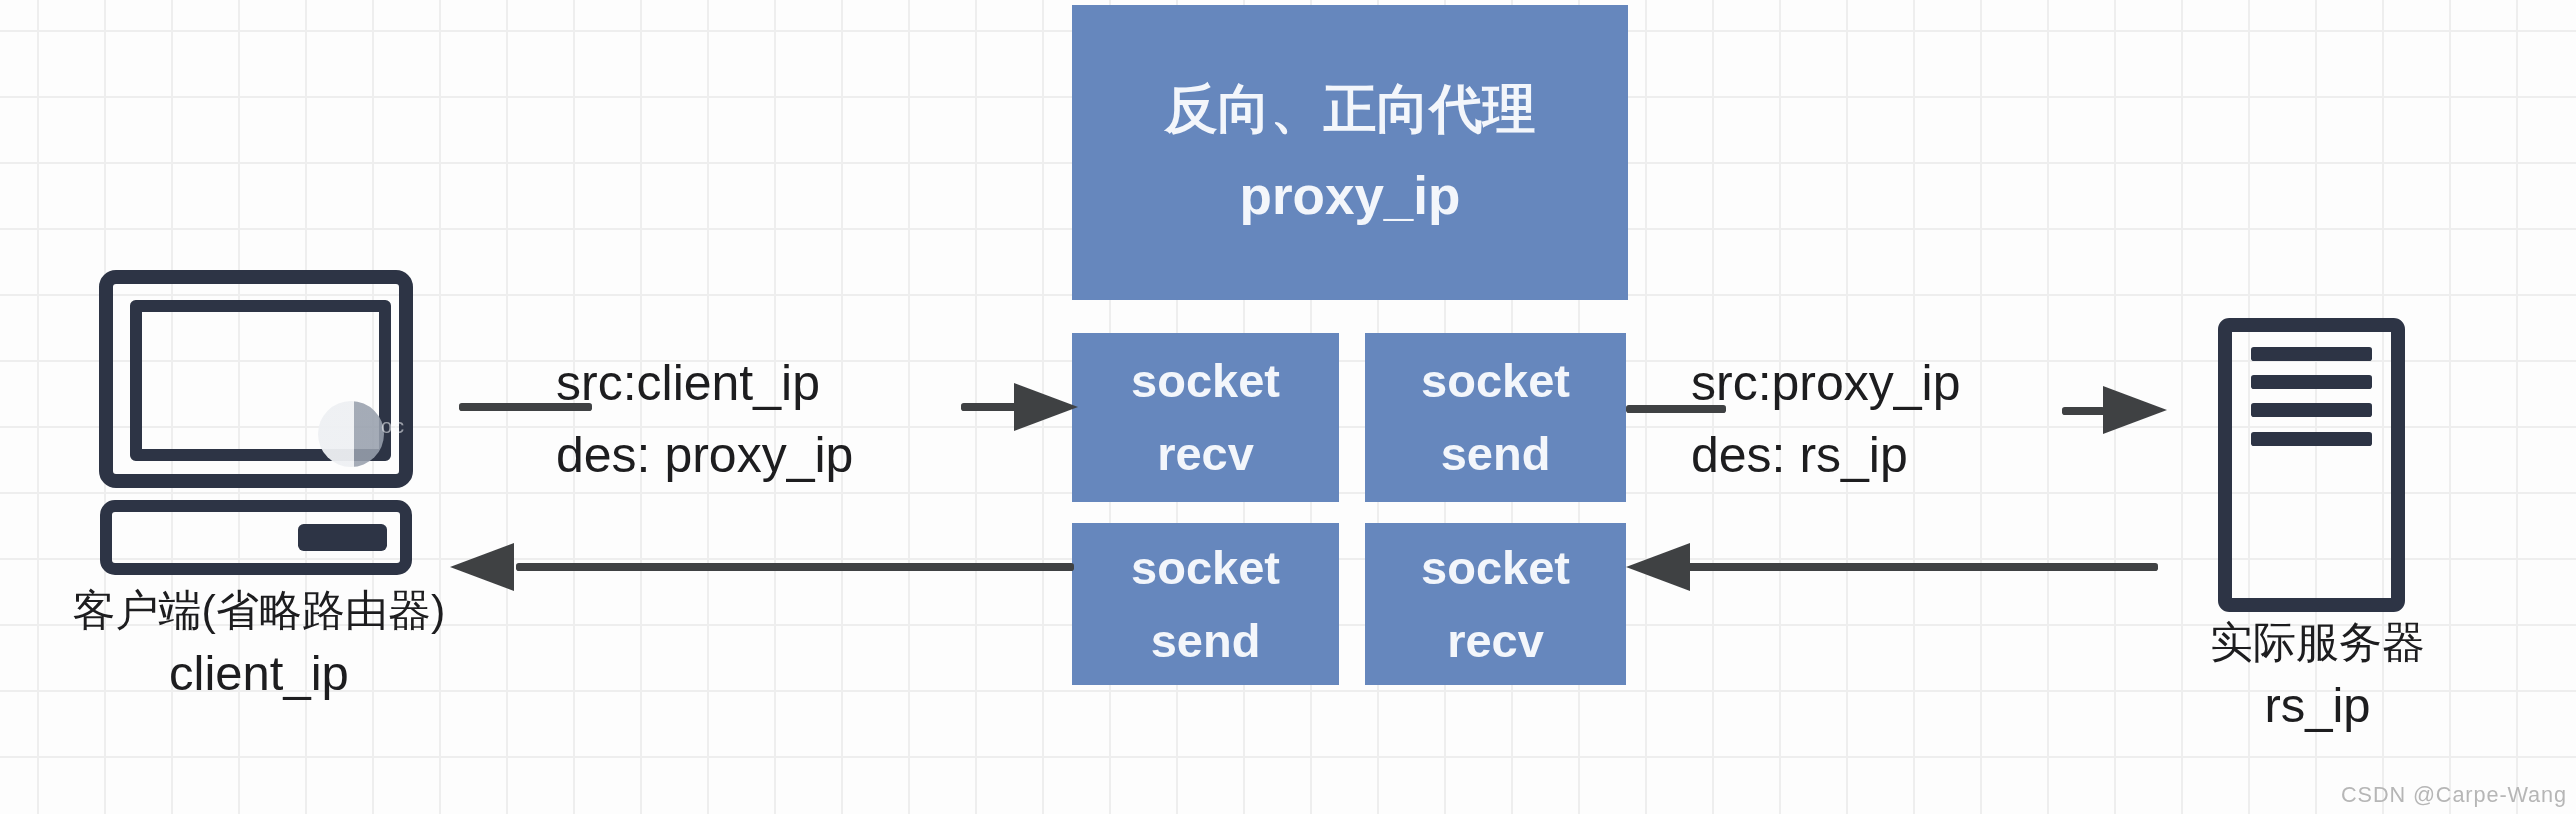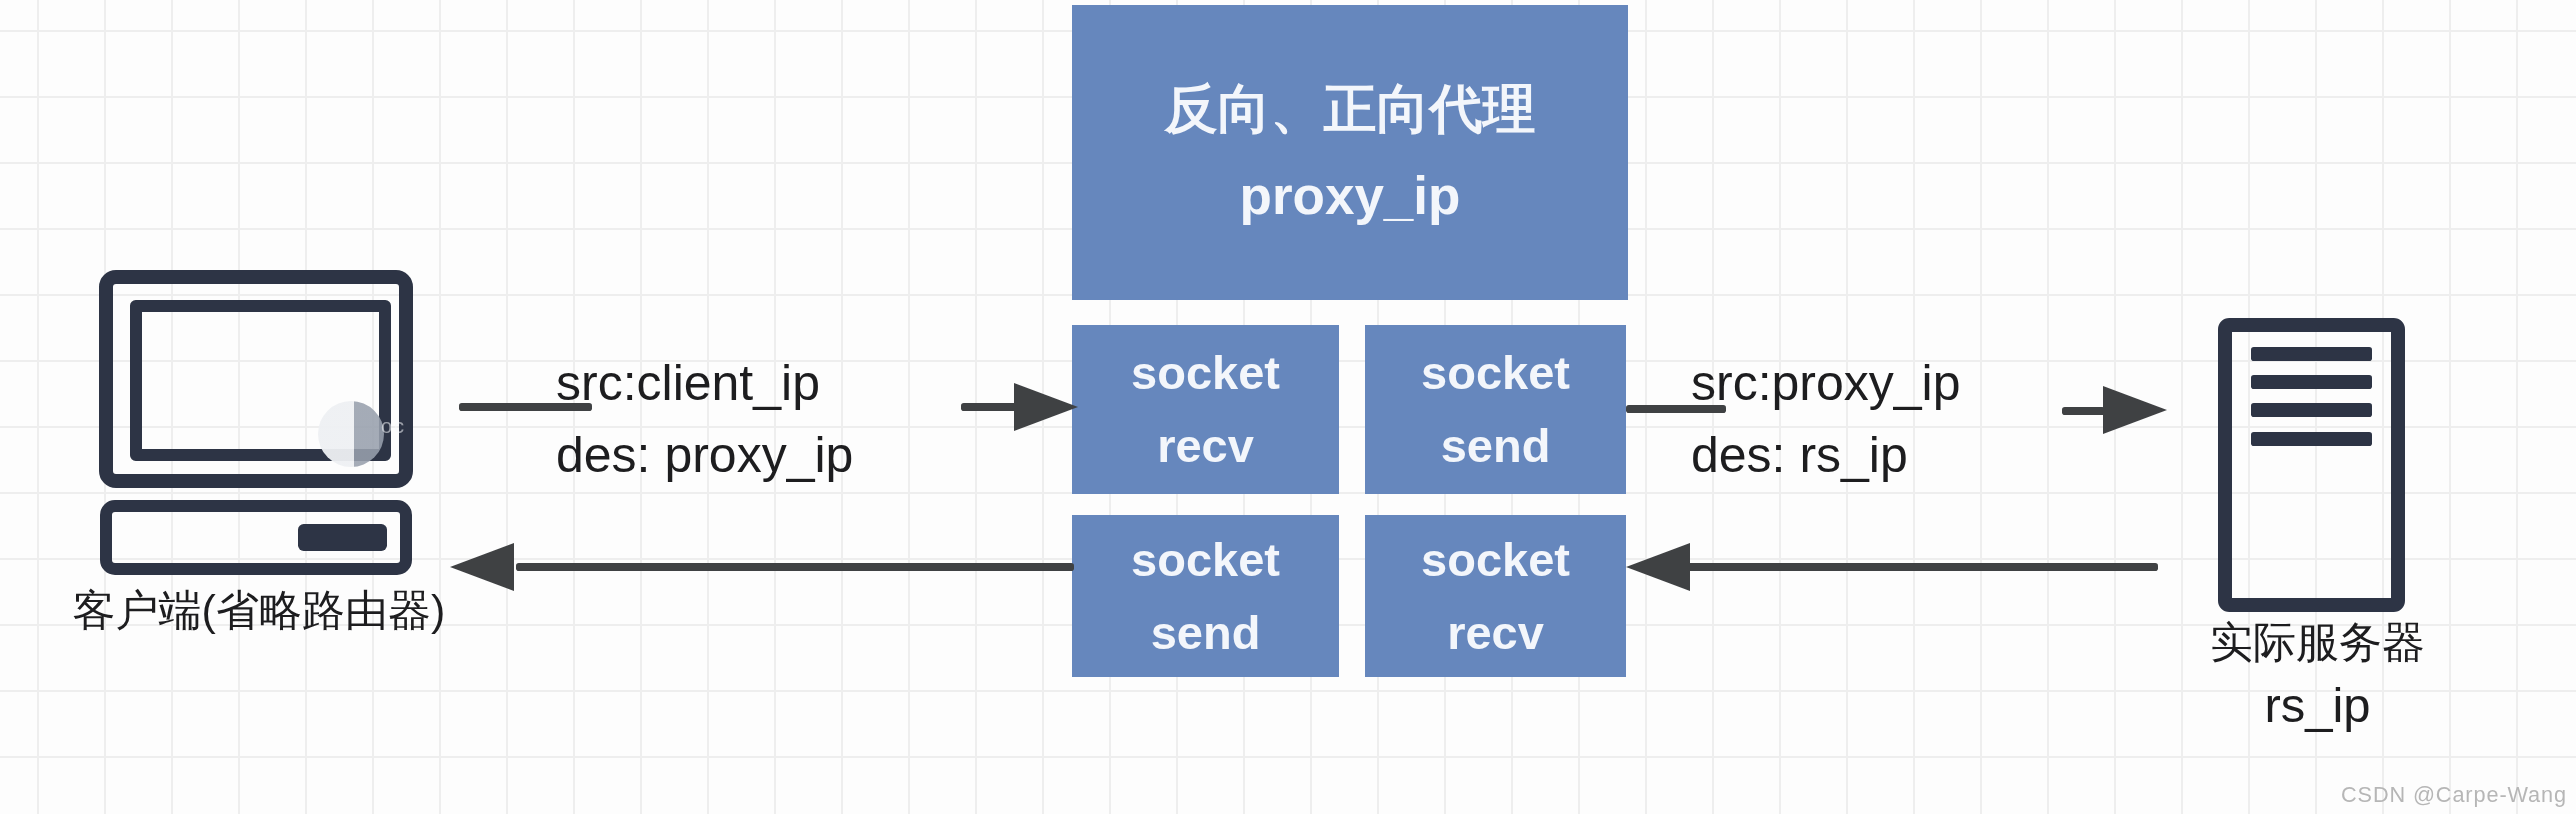--- a/index.html
+++ b/index.html
@@ -36,21 +36,21 @@
 
   
   .server{left:2218px;top:318px;width:187px;height:294px;border:14px solid var(--icon-navy);border-radius:11.3px;}
   .srv-bar{left:2251px;width:121px;height:14px;background:var(--icon-navy);border-radius:2.8px;}
   .srv-bar1{top:347px;} .srv-bar2{top:375px;} .srv-bar3{top:403px;} .srv-bar4{top:432px;}
 
   
   .bluebox{background:var(--box-blue);color:#f3f6fb;display:flex;flex-direction:column;
     align-items:center;justify-content:center;text-align:center;gap:13px;}
   .proxy-box{left:1072px;top:4.7px;width:556px;height:295px;font-size:53px;font-weight:600;line-height:74px;}
-  .sock{font-size:47px;font-weight:600;line-height:60px;}
+  .sock{font-size:47px;font-weight:600;line-height:60px;margin-top:8px;}
   .sock-a{left:1072px;top:325px;width:267px;height:169px;}
   .sock-b{left:1365px;top:325px;width:261px;height:169px;}
   .sock-c{left:1072px;top:515px;width:267px;height:162px;}
   .sock-d{left:1365px;top:515px;width:261px;height:162px;}
 
   
   .h-line{position:absolute;height:7.5px;background:var(--arrow);border-radius:2.8px;}
   .head{position:absolute;width:0;height:0;border-top:24.5px solid transparent;border-bottom:24.5px solid transparent;}
   .head-right{border-left:64px solid var(--arrow);}
   .head-left{border-right:64px solid var(--arrow);}
@@ -75,20 +75,21 @@
     <div class="abs monitor"></div>
     <div class="abs screen"></div>
     <div class="abs base"></div>
     <div class="abs base-key"></div>
     <div class="abs logo-circle"></div>
     <div class="abs logo-oc">oc</div>
   </div>
 
   <div class="abs caption cap-client">
     <span class="cn">客户端(省略路由器)</span>
+    <span class="en">client_ip</span>
   </div>
 
   <div class="abs bluebox proxy-box">
     <span>反向、正向代理</span>
     <span>proxy_ip</span>
   </div>
 
   <div class="abs bluebox sock sock-a">
     <span>socket</span>
     <span>recv</span>

